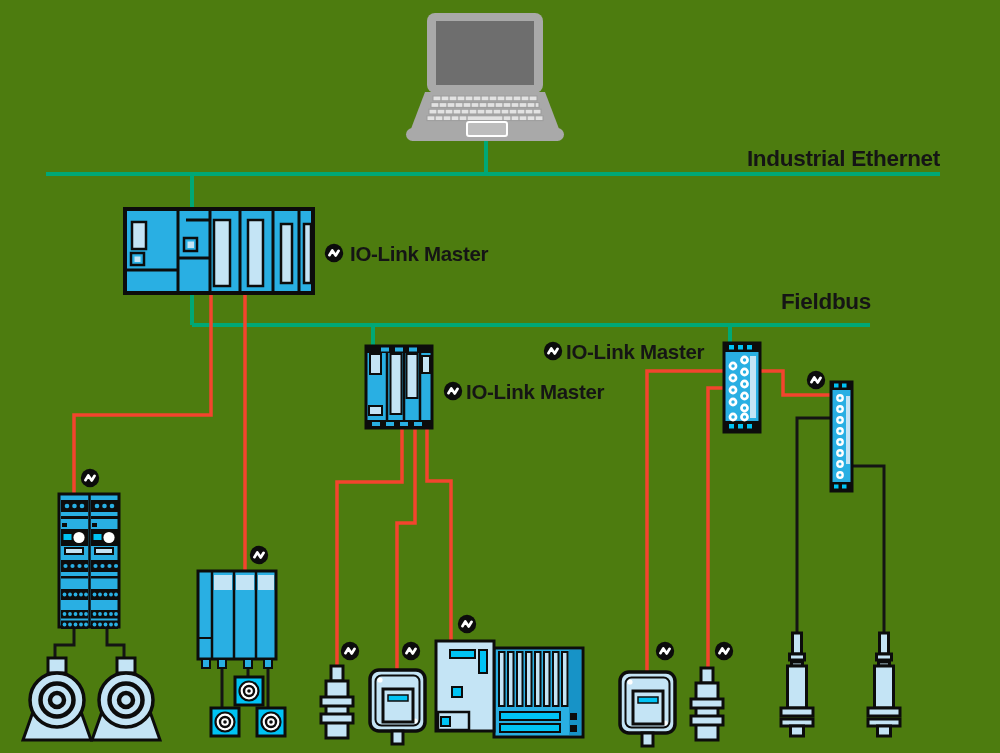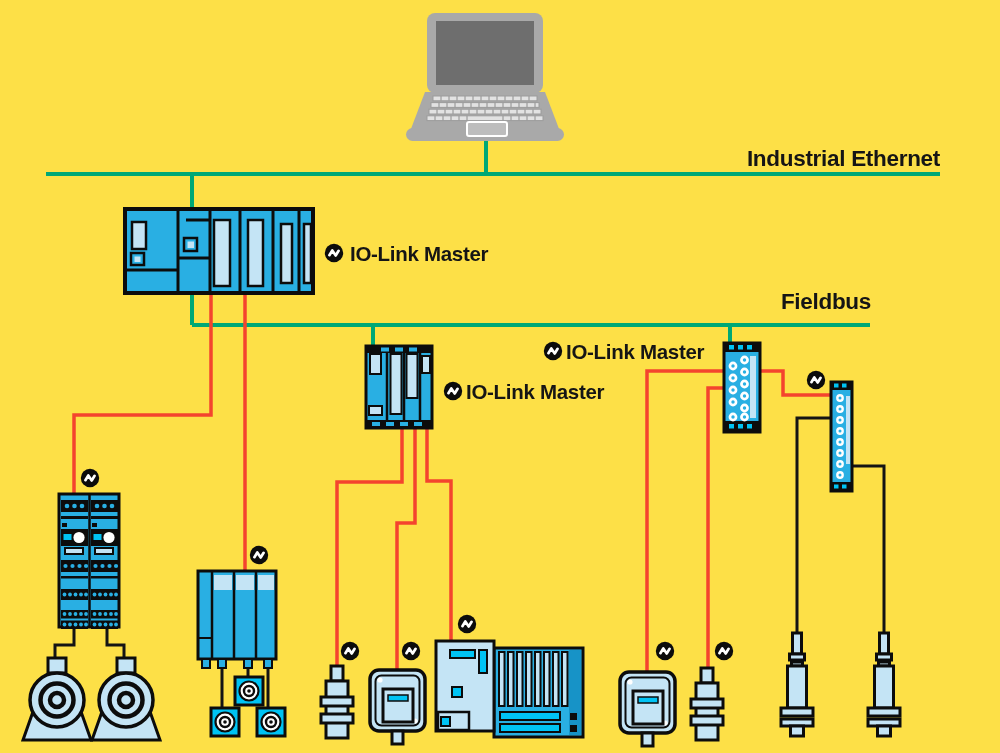--- a/index.html
+++ b/index.html
@@ -1,16 +1,16 @@
 <!DOCTYPE html>
 <html style="--bus_green: #00A876; --io_link_red: #F4442E; --cable_black: #141414; --device_blue: #29AFE3; --device_blue_dark: #1793C7; --device_light: #C4E4F5; --accent_cyan: #00C3F4; --laptop_gray: #A9A9A9; --laptop_screen: #6E6E6E; --text_black: #151515;"><head>
 <meta charset="utf-8">
 <style>
   html,body{margin:0;padding:0;background:#fff;}
-  .stage{position:relative;width:1000px;height:753px;background:#fde047;overflow:hidden;}
+  .stage{position:relative;width:1000px;height:753px;background:#4d7c0f;overflow:hidden;}
   svg text{font-family:"Liberation Sans","DejaVu Sans",sans-serif;font-weight:bold;fill:var(--text_black);}
   .t22{font-size:22.5px;letter-spacing:-0.3px;}
   .t21{font-size:20.5px;letter-spacing:-0.3px;}
   .wire-eth{stroke:var(--bus_green);stroke-width:4;fill:none;stroke-linejoin:miter;}
   .wire-io{stroke:var(--io_link_red);stroke-width:3.5;fill:none;stroke-linejoin:miter;}
   .wire-cable{stroke:var(--cable_black);stroke-width:3;fill:none;stroke-linejoin:miter;}
   .blue{fill:var(--device_blue);}
   .dkblue{fill:var(--device_blue_dark);}
   .light{fill:var(--device_light);}
   .cyan{fill:var(--accent_cyan);}

